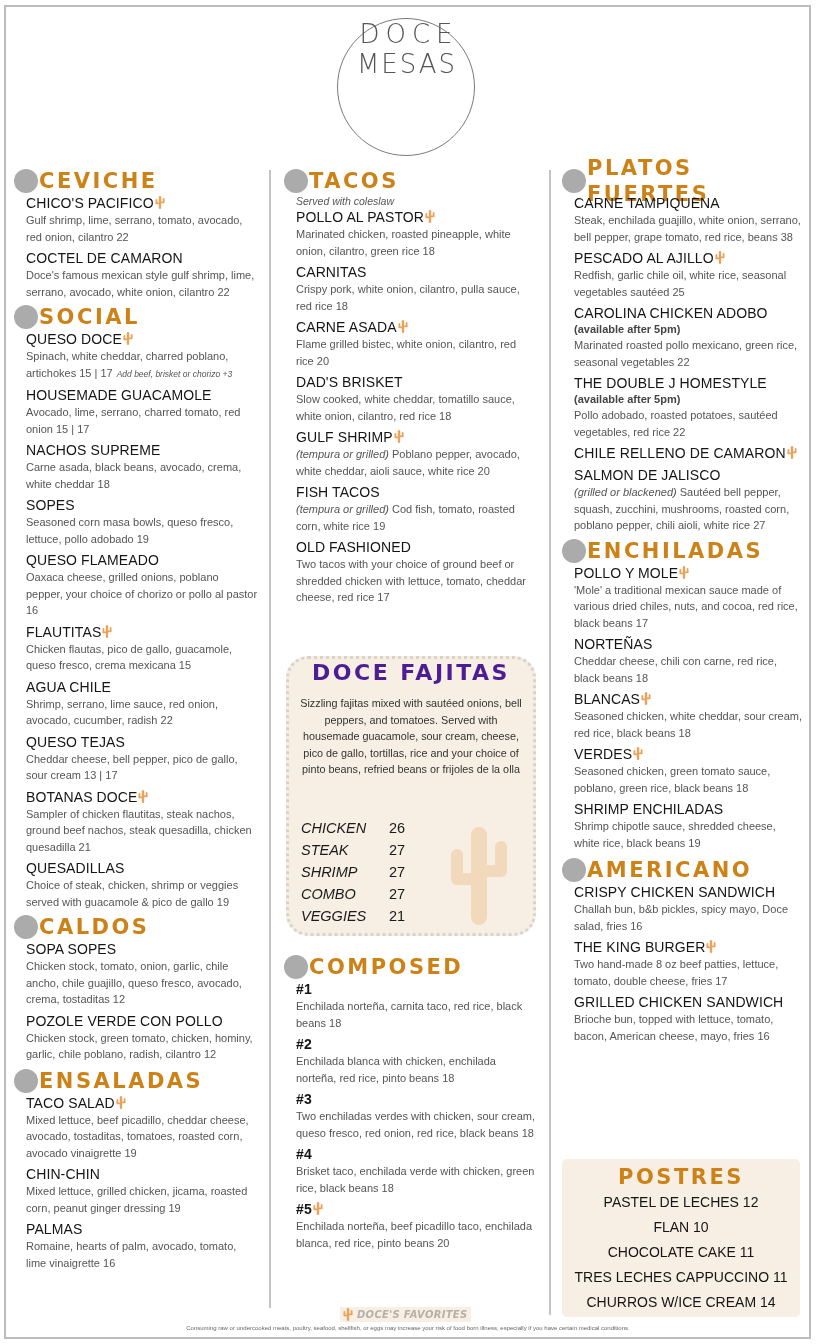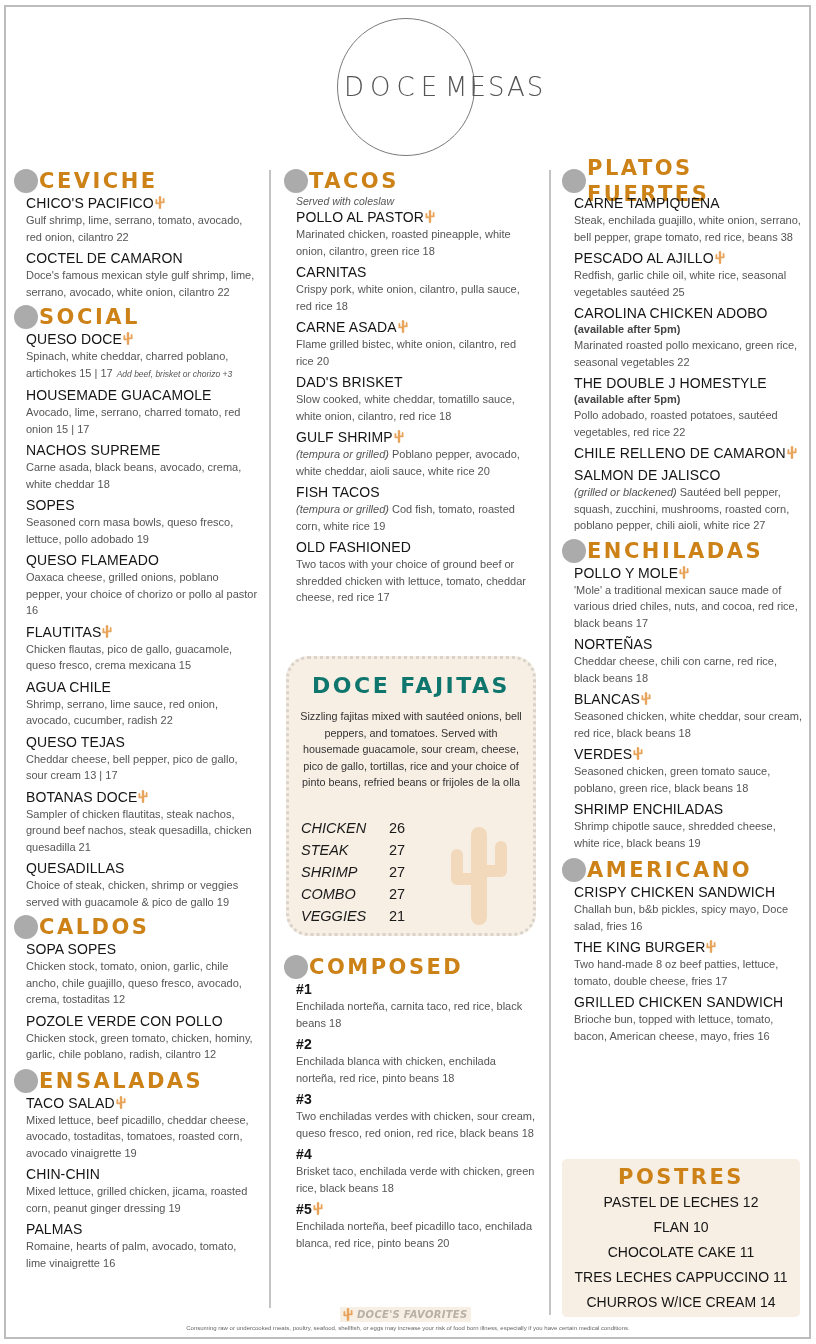--- a/index.html
+++ b/index.html
@@ -1,38 +1,38 @@
 <!DOCTYPE html>
 <html><head>
 <meta charset="utf-8">
 <style>
   * { box-sizing: border-box; margin: 0; padding: 0; }
   html, body { width: 816px; height: 1344px; background: #ffffff; overflow: hidden; }
   body { font-family: "Liberation Sans", sans-serif; color: #1a1a1a; position: relative; }
   .frame { position: absolute; left: 4px; top: 5px; width: 807px; height: 1334px; border: 2px solid #bdbdbd; background: #fff; }
-  .logo { position: absolute; left: 337px; top: 18px; width: 138px; height: 138px; border: 1.5px solid #7a7a7a; border-radius: 50%; display: flex; flex-direction: row; align-items: center; justify-content: flex-start; }
+  .logo { position: absolute; left: 337px; top: 18px; width: 138px; height: 138px; border: 1.5px solid #7a7a7a; border-radius: 50%; display: flex; flex-direction: column; align-items: center; justify-content: flex-start; }
   .logo span { font-family: "DejaVu Sans", sans-serif; font-weight: 300; color: #555; font-size: 26px; letter-spacing: 6px; line-height: 30px; padding-left: 6px; }
   .logo span.l2 { letter-spacing: 2px; padding-left: 2px; }
   .divider { position: absolute; width: 2px; background: #c4c4c4; }
   .col { position: absolute; }
   .section { position: relative; }
   .sec-head { display: flex; align-items: center; height: 26px; margin-left: -12px; }
   .dot { width: 24px; height: 24px; border-radius: 50%; background: #ababab; flex: 0 0 24px; }
   .sec-title { font-family: "DejaVu Sans", sans-serif; font-weight: bold; color: #cd8217; font-size: 21px; letter-spacing: 2.5px; margin-left: 1px; line-height: 26px; }
   .note { font-style: italic; font-size: 10.5px; color: #555; line-height: 14px; }
   .item { margin-bottom: 4px; }
   .item-name { font-size: 14px; color: #151515; line-height: 18px; letter-spacing: 0.1px; white-space: nowrap; }
   .item-name.bold { font-weight: bold; font-size: 14px; }
   .cactus { display: inline-block; width: 10px; height: 13px; margin-left: 1px; vertical-align: -1px; }
   .item-desc { font-size: 11px; color: #555; line-height: 16.5px; }
   .item-desc .ital { font-style: italic; }
   .item-desc .addon { font-style: italic; font-size: 8.5px; margin-left: 4px; }
   .item-sub { font-size: 11px; font-weight: bold; color: #444; line-height: 15px; }
   .fajitas { position: absolute; left: 286px; top: 656px; width: 250px; height: 280px; background: #f7eee4; border: 3px dotted #d9d3cc; border-radius: 22px; }
-  .fajitas .f-title { text-align: center; font-family: "DejaVu Sans", sans-serif; font-weight: bold; color: #0f766e; font-size: 22px; letter-spacing: 2.5px; margin-top: 13px; line-height: 28px; }
+  .fajitas .f-title { text-align: center; font-family: "DejaVu Sans", sans-serif; font-weight: bold; color: #4c1d95; font-size: 22px; letter-spacing: 2.5px; line-height: 28px; }
   .fajitas .f-desc { text-align: center; font-size: 10.8px; color: #333; line-height: 16.6px; padding: 8px 6px 0 6px; }
   .f-prices { position: absolute; left: 12px; top: 158px; }
   .f-row { display: flex; font-style: italic; font-size: 14.5px; line-height: 22px; color: #1a1a1a; }
   .f-row .f-name { width: 88px; }
   .f-row .f-val { font-style: normal; }
   .big-cactus { position: absolute; left: 160px; top: 168px; width: 60px; height: 98px; }
   .postres { position: absolute; left: 562px; top: 1159px; width: 238px; height: 158px; background: #f7eee4; border-radius: 5px; text-align: center; }
   .postres .p-title { font-family: "DejaVu Sans", sans-serif; font-weight: bold; color: #cd8217; font-size: 21px; letter-spacing: 2.5px; line-height: 26px; margin-top: 5px; }
   .postres .p-item { font-size: 14px; color: #151515; line-height: 25px; white-space: nowrap; }
   .favorites { position: absolute; left: 340px; top: 1307px; height: 15px; display: flex; align-items: center; background: #f7eee4; padding: 0 4px 0 2px; }

